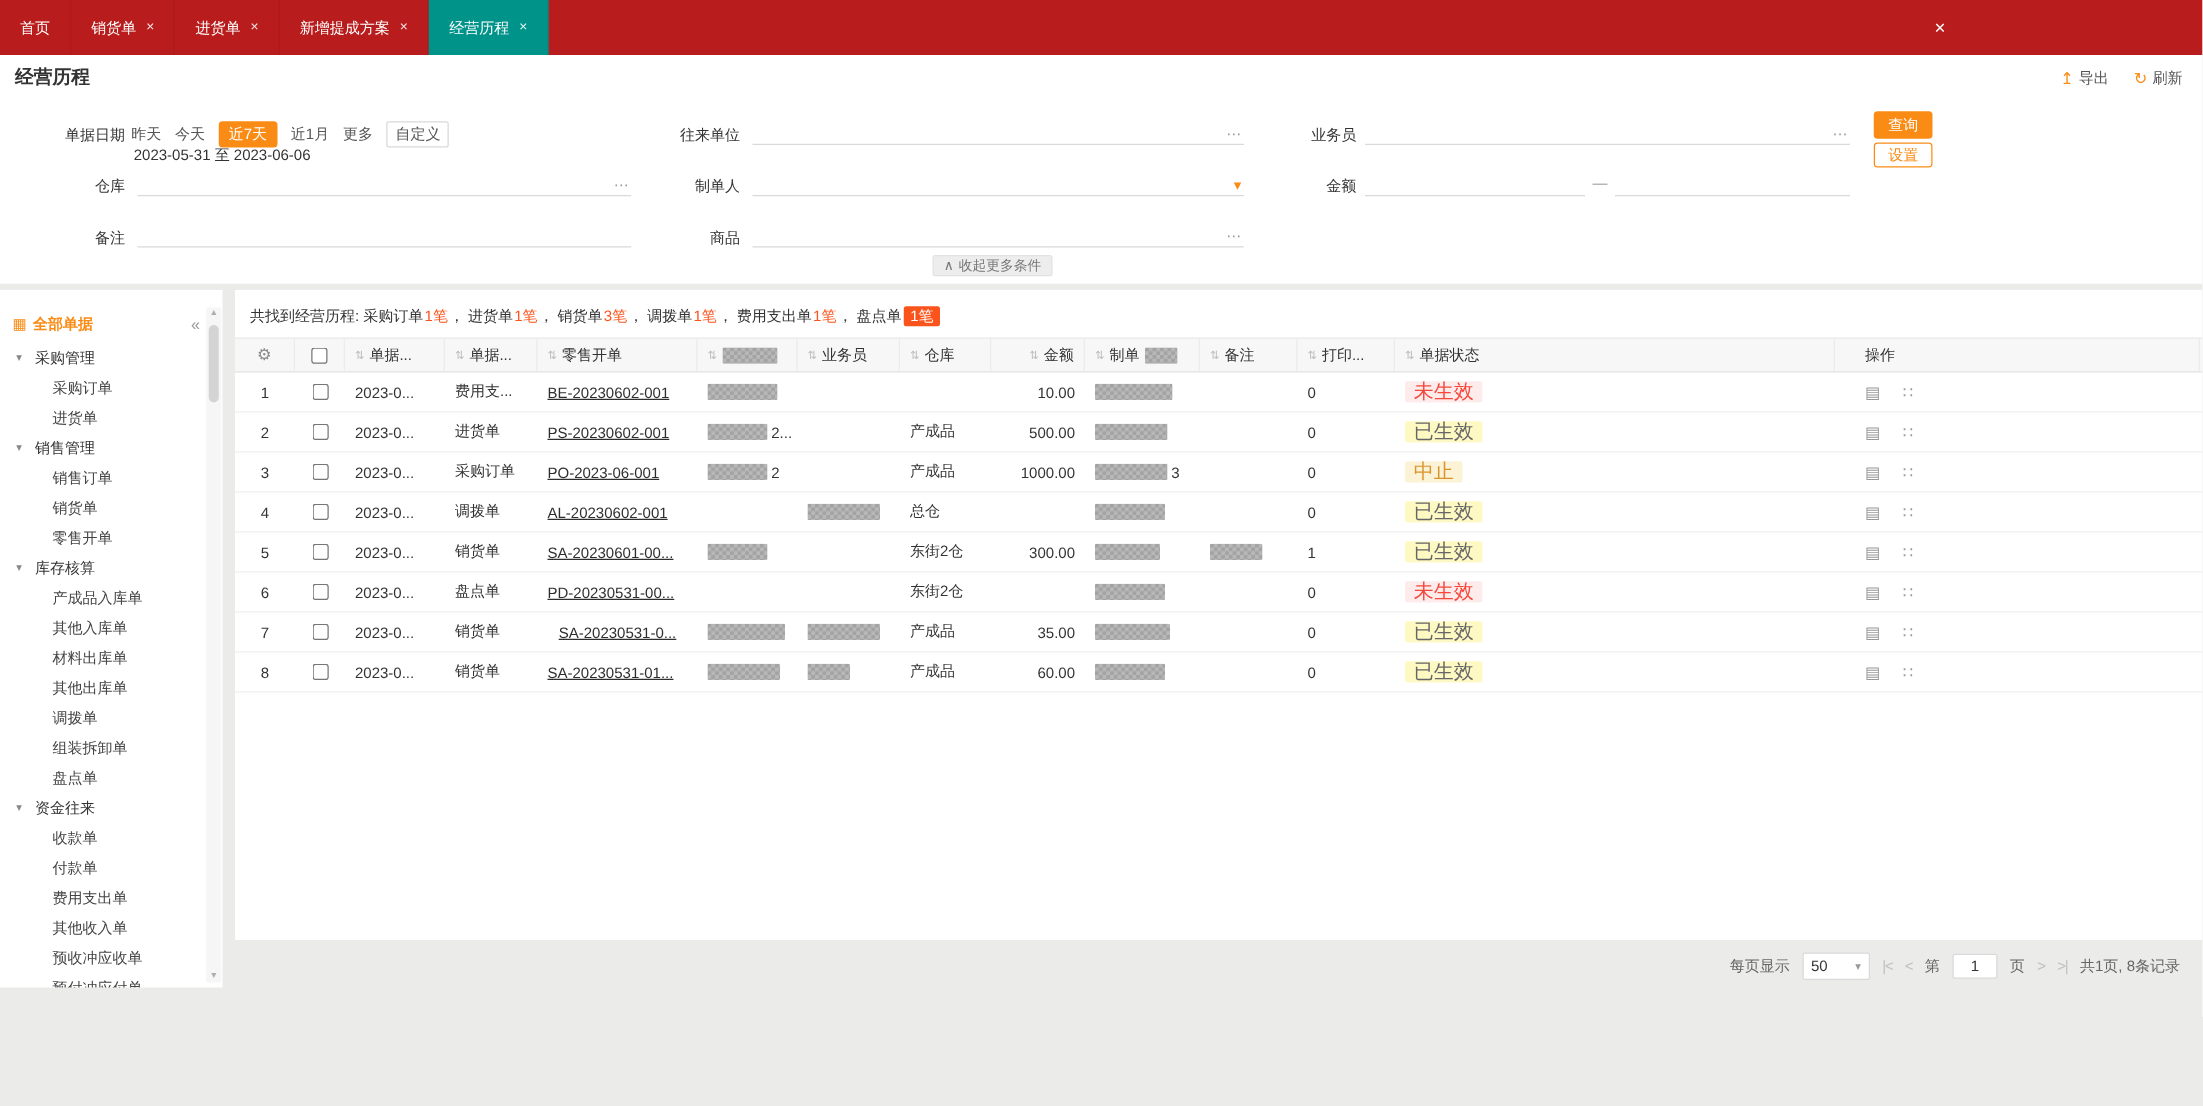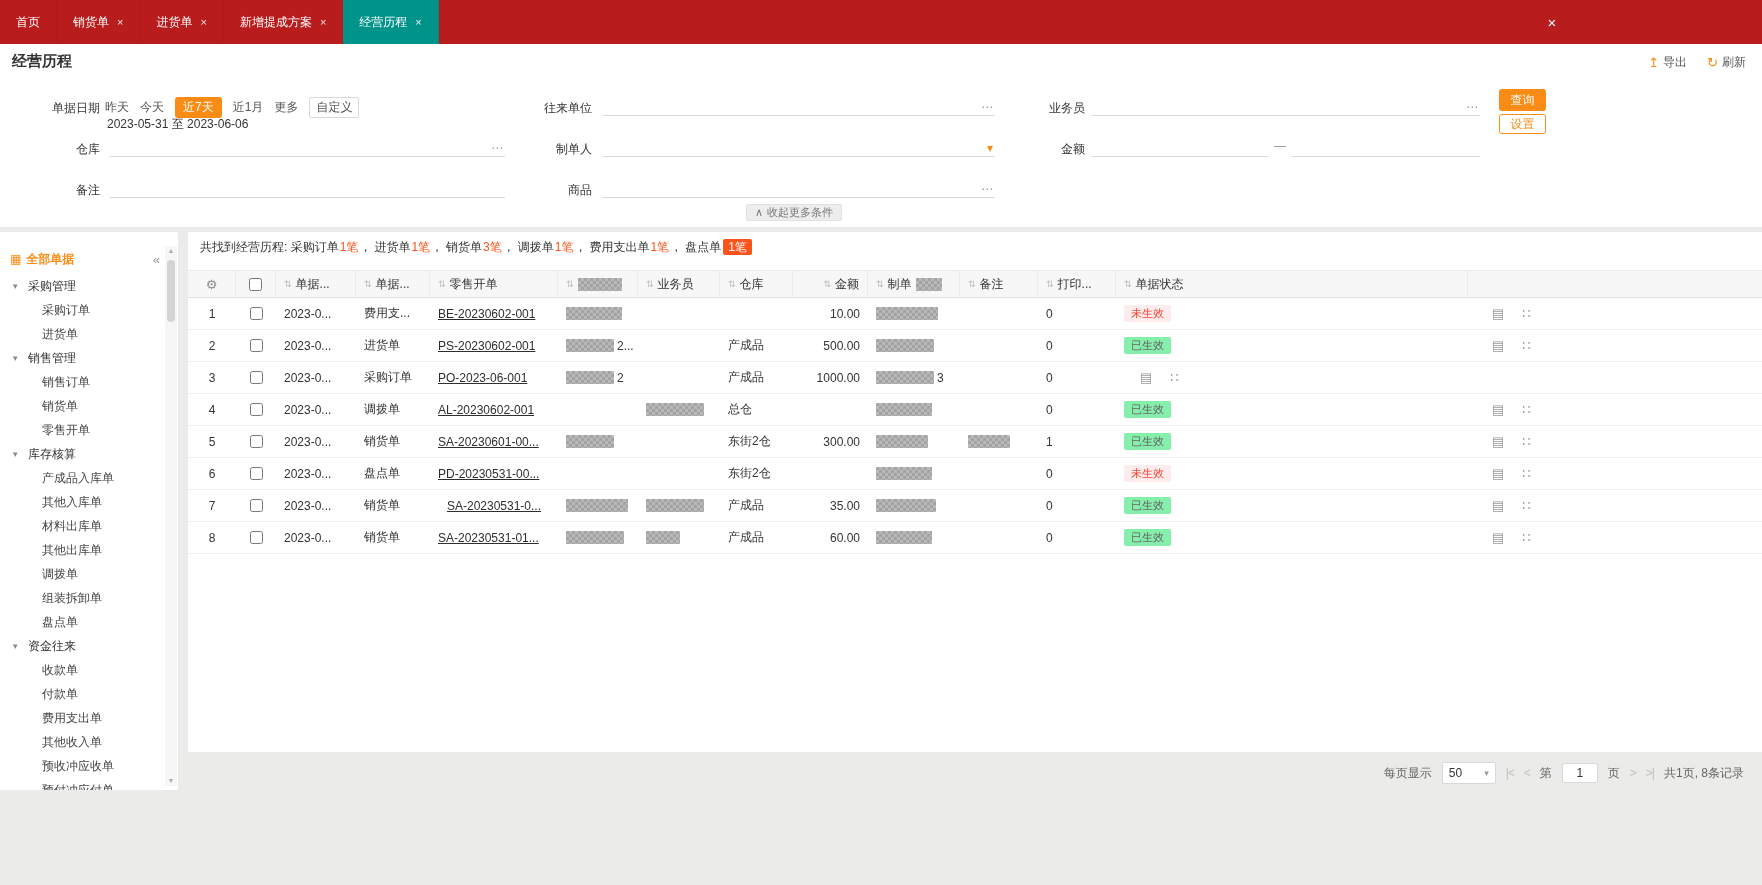--- a/index.html
+++ b/index.html
@@ -44,38 +44,38 @@
 .side-item.parent{padding-left:28px;color:#333}
 .side-item.child{padding-left:42px;color:#444}
 .side-item .caret{position:absolute;left:13px;top:0;color:#888;font-size:9px}
 .side-scroll{position:absolute;right:1px;top:14px;bottom:4px;width:12px;background:#f6f6f6;display:flex;flex-direction:column;align-items:center}
 .sarrow{color:#adadad;font-size:7px;line-height:10px;cursor:pointer}
 .sarrow.down{margin-top:auto}
 .sthumb{position:absolute;top:14px;left:2px;width:8px;height:62px;background:#d4d4d4;border-radius:4px;cursor:grab}
 
 
 .main{position:absolute;left:188px;top:232px;width:1574px;height:520px;background:#fff}
-.summary{height:30px;display:flex;align-items:center;padding:0 12px;white-space:nowrap}
+.summary{height:30px;display:flex;align-items:flex-end;padding:0 12px;white-space:nowrap}
 .summary .cnt{color:#fa541c;margin-left:1px}
 .summary .cnt.hl{background:#fa541c;color:#fff;padding:1px 5px;border-radius:2px;margin-left:2px}
 .summary .sep{margin:0 3px 0 1px}
 .thead{display:flex;height:28px;background:#f7f7f7;border-top:1px solid #eaeaea;border-bottom:1px solid #e3e3e3;margin-top:8px}
 .th{display:flex;align-items:center;gap:4px;padding:0 8px;border-right:1px solid #ececec;color:#333;overflow:hidden;white-space:nowrap}
 .sort{color:#bcbcbc;font-size:9px}
 .trow{display:flex;height:32px;border-bottom:1px solid #f0f0f0}
 .td{display:flex;align-items:center;padding:0 8px;overflow:hidden;white-space:nowrap;color:#333}
 .center{justify-content:center;text-align:center}
 .right{justify-content:flex-end;text-align:right}
 .actcol{padding-left:24px;gap:18px}
 .cbx{width:13px;height:13px;cursor:pointer}
 .gear{color:#8c8c8c;font-size:13px;cursor:pointer}
 .doclink{text-decoration:underline;color:#2f2f2f;cursor:pointer}
-.badge{display:inline-block;min-width:34px;text-align:center;padding:2px 7px;font-size:11px;line-height:13px;border-radius:2px}
+.badge{display:inline-block;min-width:34px;text-align:center;padding:2px 7px;font-size:16px;line-height:13px;border-radius:2px}
 .badge.invalid{color:#f5483b;background:#fdeceb}
-.badge.valid{color:#666;background:#86efac}
+.badge.valid{color:#666;background:#fef9c3}
 .badge.stopped{color:#d9952c;background:#fcf2d5}
 .act{color:#999;font-size:13px;cursor:pointer}
 .redact{display:inline-block;height:13px;width:56px;background:#a3a3a3;background-image:linear-gradient(45deg,#b9b9b9 25%,transparent 25%,transparent 75%,#b9b9b9 75%),linear-gradient(45deg,#b9b9b9 25%,transparent 25%,transparent 75%,#b9b9b9 75%);background-size:6px 6px;background-position:0 0,3px 3px;border-radius:1px;flex:none}
 .sfx{margin-left:3px}
 .totalbar{position:absolute;left:0;bottom:0;right:0;height:26px;background:#fbf4de;display:flex;align-items:center}
 .total-label{margin-left:36px;color:#333}
 .total-amount{position:absolute;left:605px;width:67px;text-align:right;color:#333}
 
 
 .pager{position:absolute;right:18px;top:762px;display:flex;align-items:center;gap:10px;color:#666}
@@ -265,20 +265,23 @@
         <span>备注</span>
       </div>
       <div class="th" style="width: 78px;">
         <span class="sort">⇅</span>
         <span>打印...</span>
       </div>
       <div class="th" style="width: 352px;">
         <span class="sort">⇅</span>
         <span>单据状态</span>
       </div>
+      <div class="th actcol" style="width: 292px;">
+        <span>操作</span>
+      </div>
     </div>
   <div class="tbody">
       <div class="trow">
         <div class="td center" style="width: 48px;">1</div>
         <div class="td center" style="width: 40px;">
           <input type="checkbox" class="cbx" style="">
         </div>
         <div class="td" style="width: 80px;">2023-0...</div>
         <div class="td" style="width: 74px;">费用支...</div>
         <div class="td" style="width: 128px;">
@@ -349,20 +352,23 @@
         </div>
         <div class="td" style="width: 82px;"></div>
         <div class="td" style="width: 73px;">产成品</div>
         <div class="td right" style="width: 75px;">1000.00</div>
         <div class="td" style="width: 92px;">
           <span class="redact" style="width: 58px;"></span>
           <span class="sfx">3</span>
         </div>
         <div class="td" style="width: 78px;"></div>
         <div class="td" style="width: 78px;">0</div>
+        <div class="td" style="width: 352px;">
+          <span class="badge stopped">中止</span>
+        </div>
         <div class="td actcol" style="width: 292px;">
           <span class="act">▤</span>
           <span class="act">∷</span>
         </div>
       </div>
       <div class="trow">
         <div class="td center" style="width: 48px;">4</div>
         <div class="td center" style="width: 40px;">
           <input type="checkbox" class="cbx" style="">
         </div>

